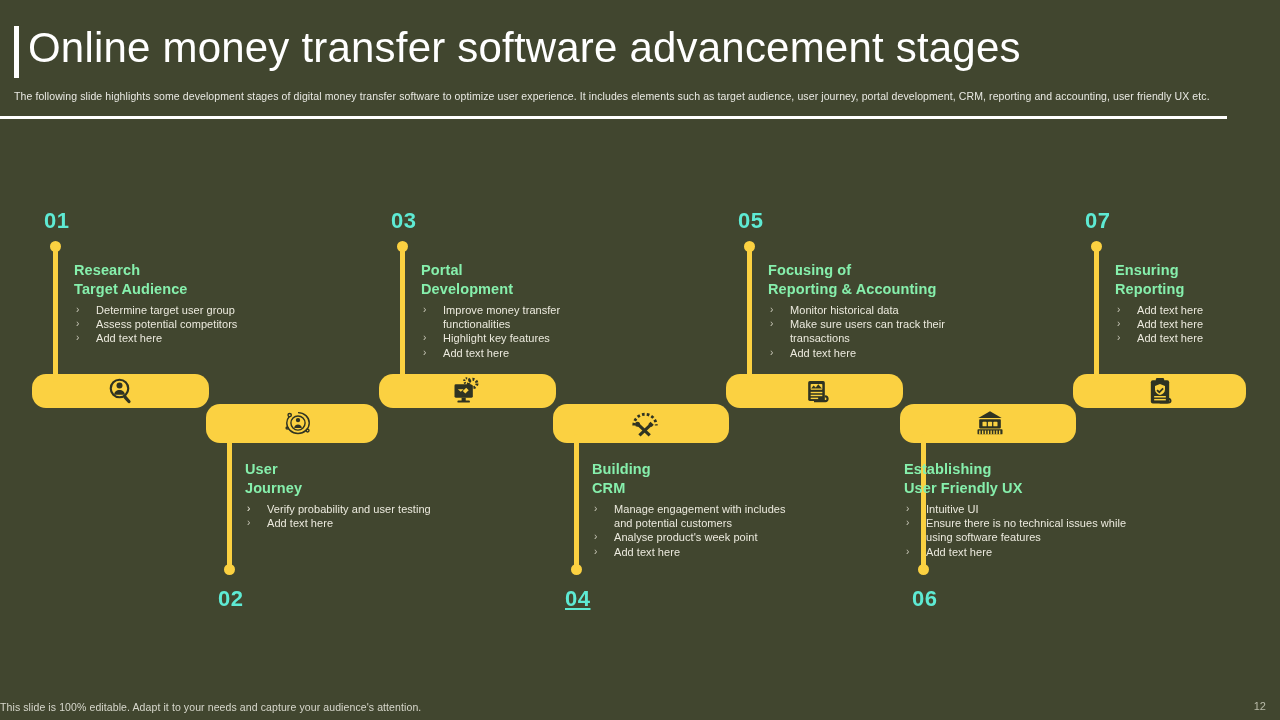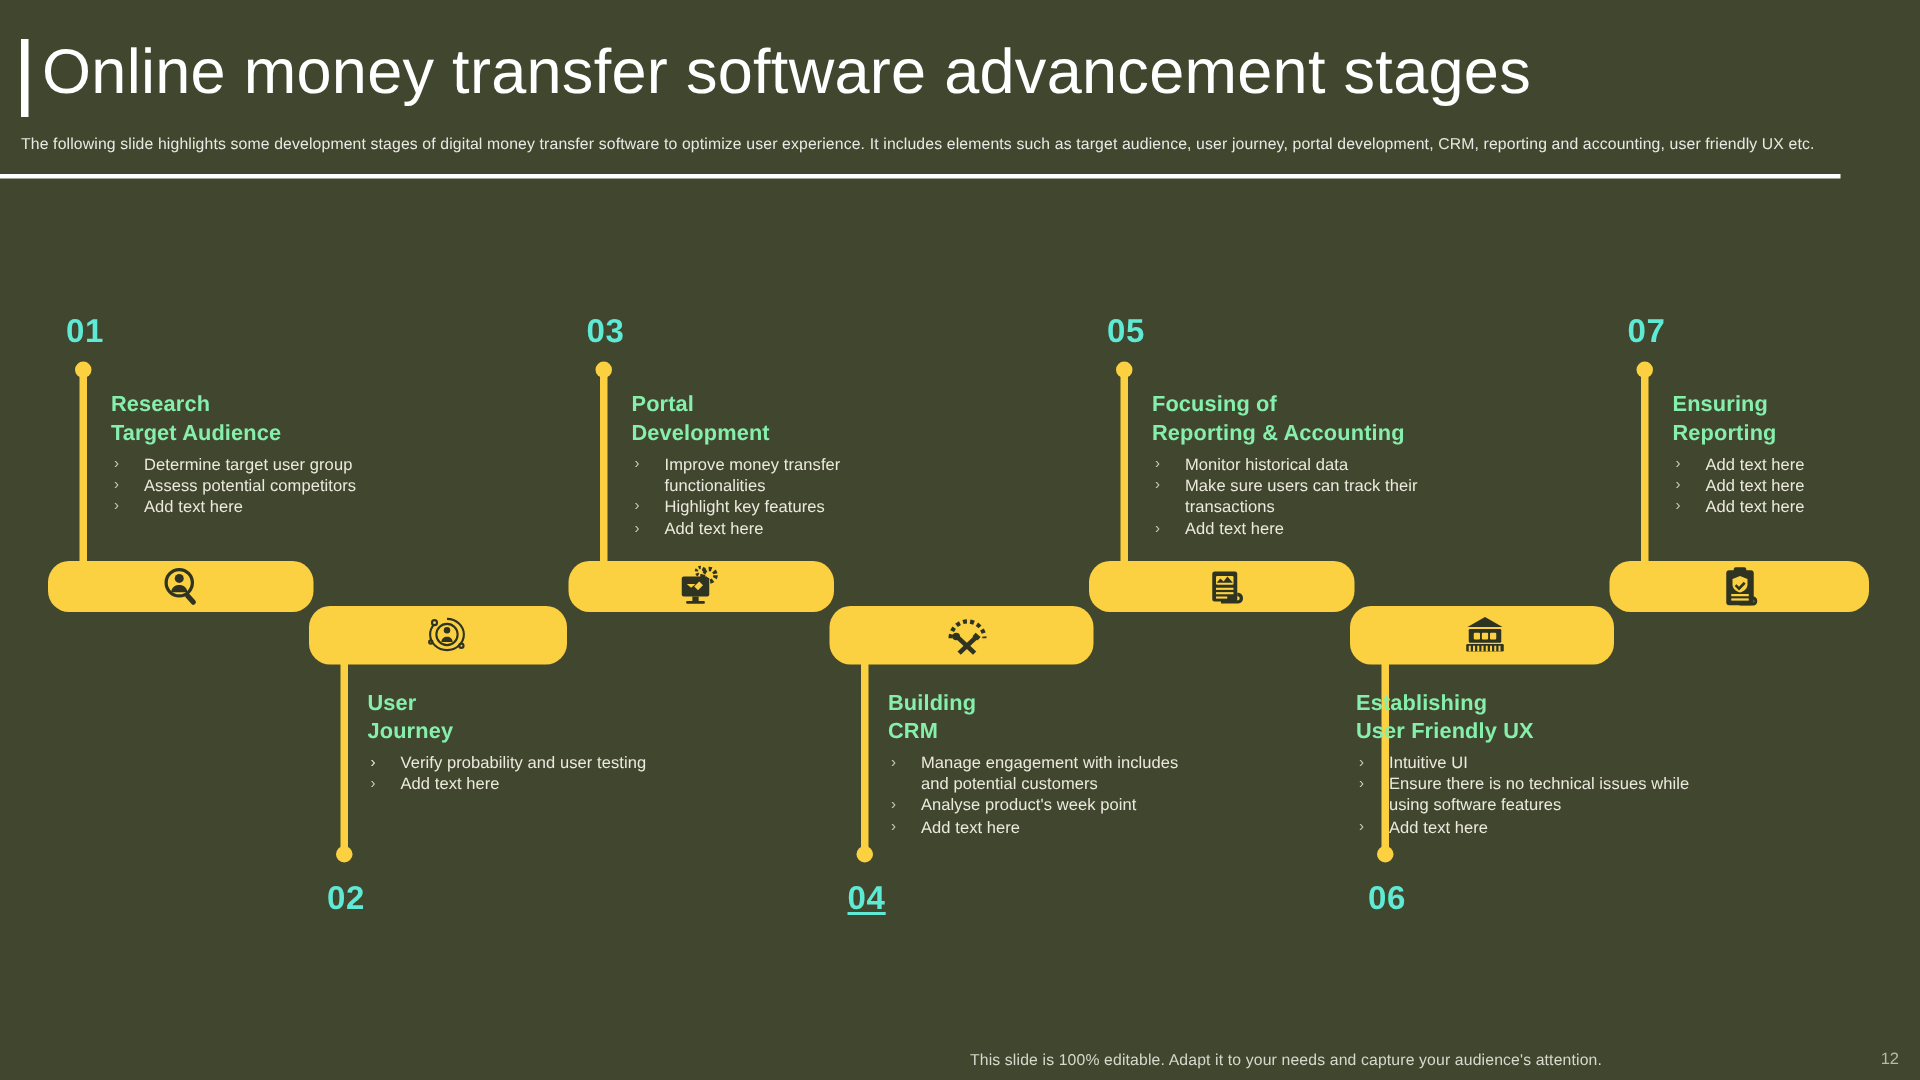--- a/index.html
+++ b/index.html
@@ -64,21 +64,21 @@
   .card li .chev{
     position:absolute;left:2px;top:0;color:#c9c8b8;font-size:10px;line-height:14.2px;
   }
 
   
   .icon{position:absolute;width:34px;height:30px;}
   .icon svg{width:100%;height:100%;display:block;}
 
   
   .footer{
-    position:absolute;left:0;top:701px;width:1068px;text-align:right;
+    position:absolute;left:0;top:701px;width:1068px;text-align:left;
     font-size:10.5px;color:#d8d8cd;letter-spacing:.1px;
   }
   .pagenum{
     position:absolute;right:14px;top:700px;font-size:11px;color:#b9bba9;
   }
 </style>
 </head>
 <body>
 
 <div class="slide">

